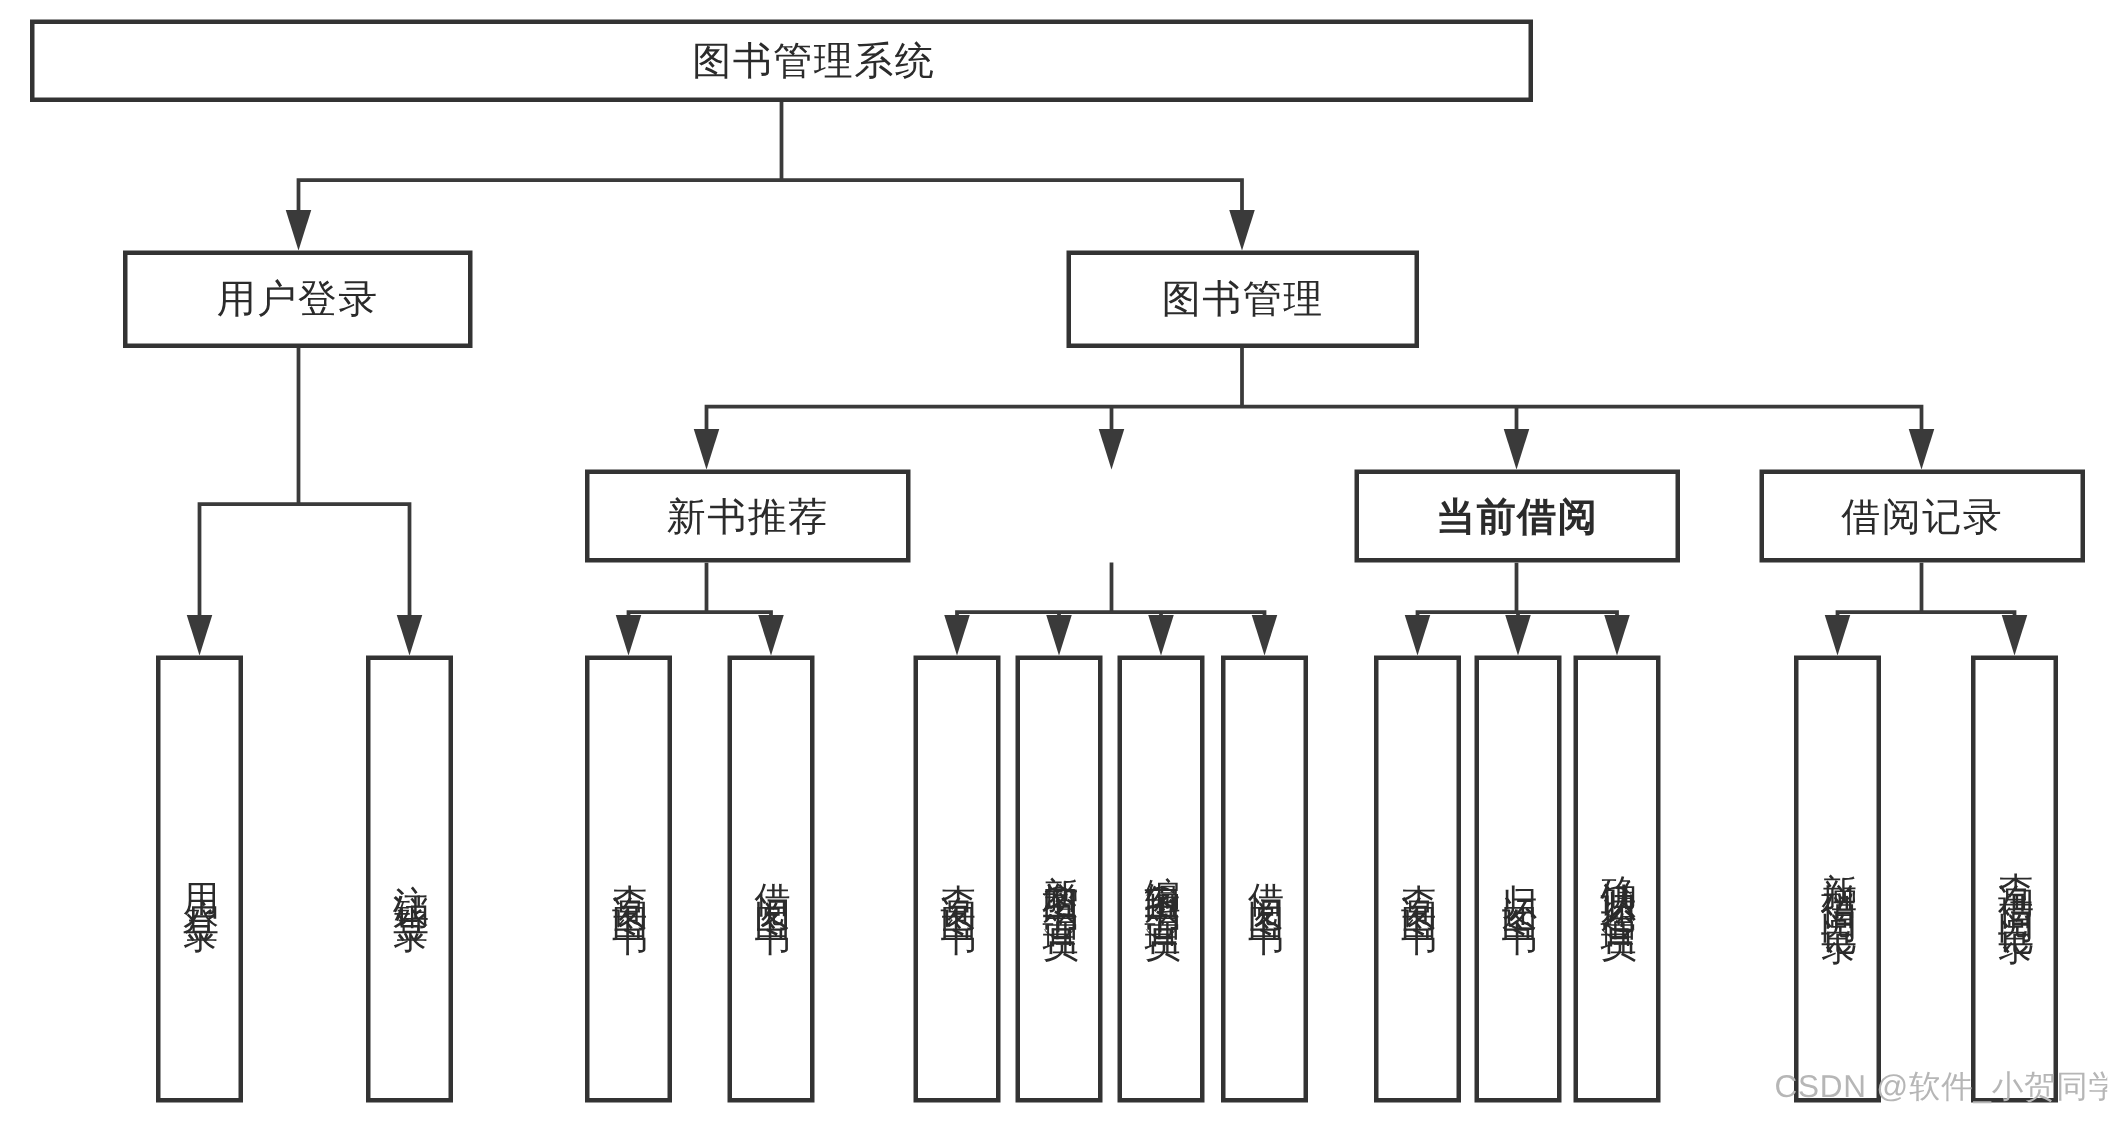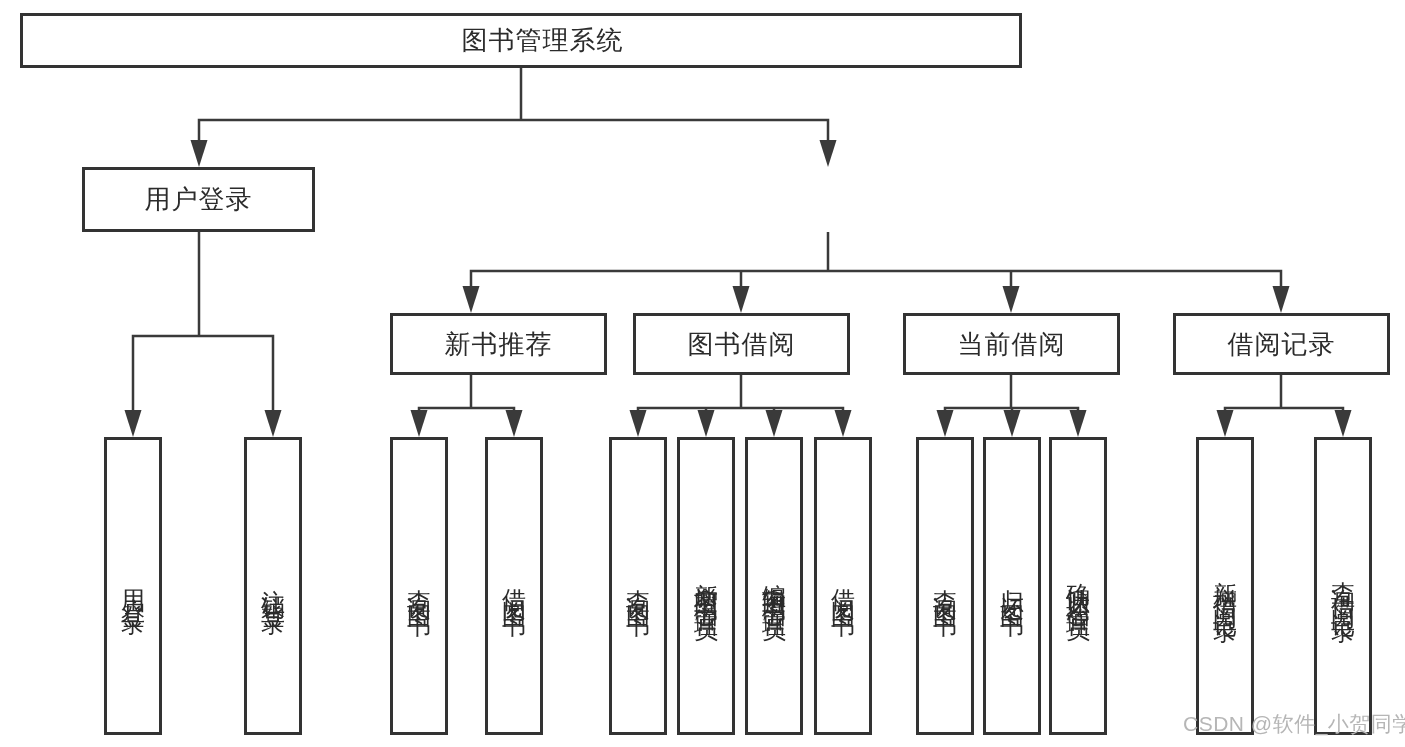--- a/index.html
+++ b/index.html
@@ -68,28 +68,28 @@
     </g>
   </svg>
 
   <div class="node h" style="left:20px;top:13px;width:1002px;height:55px;padding-left:43px;">
     <span>图书管理系统</span>
   </div>
 
   <div class="node h" style="left:82px;top:167px;width:233px;height:65px;">
     <span>用户登录</span>
   </div>
+  <div class="node h" style="left:711px;top:167px;width:235px;height:65px;">
+    <span>图书管理</span>
+  </div>
 
   <div class="node h" style="left:363px;top:313px;width:217px;height:62px;margin-left:27px;">
     <span>新书推荐</span>
   </div>
-  <div class="node h" style="left:633px;top:313px;width:217px;height:62px;">
-    <span>图书借阅</span>
-  </div>
-  <div class="node h" style="left:903px;top:313px;width:217px;height:62px;">
+  <div class="node h" style="left:903px;top:313px;width:217px;height:62px;font-weight:bold;">
     <span>当前借阅</span>
   </div>
   <div class="node h" style="left:1173px;top:313px;width:217px;height:62px;">
     <span>借阅记录</span>
   </div>
 
   <div class="node v" style="left:104px;top:437px;width:58px;height:298px;">
     <span>用户登录</span>
   </div>
   <div class="node v" style="left:244px;top:437px;width:58px;height:298px;">

